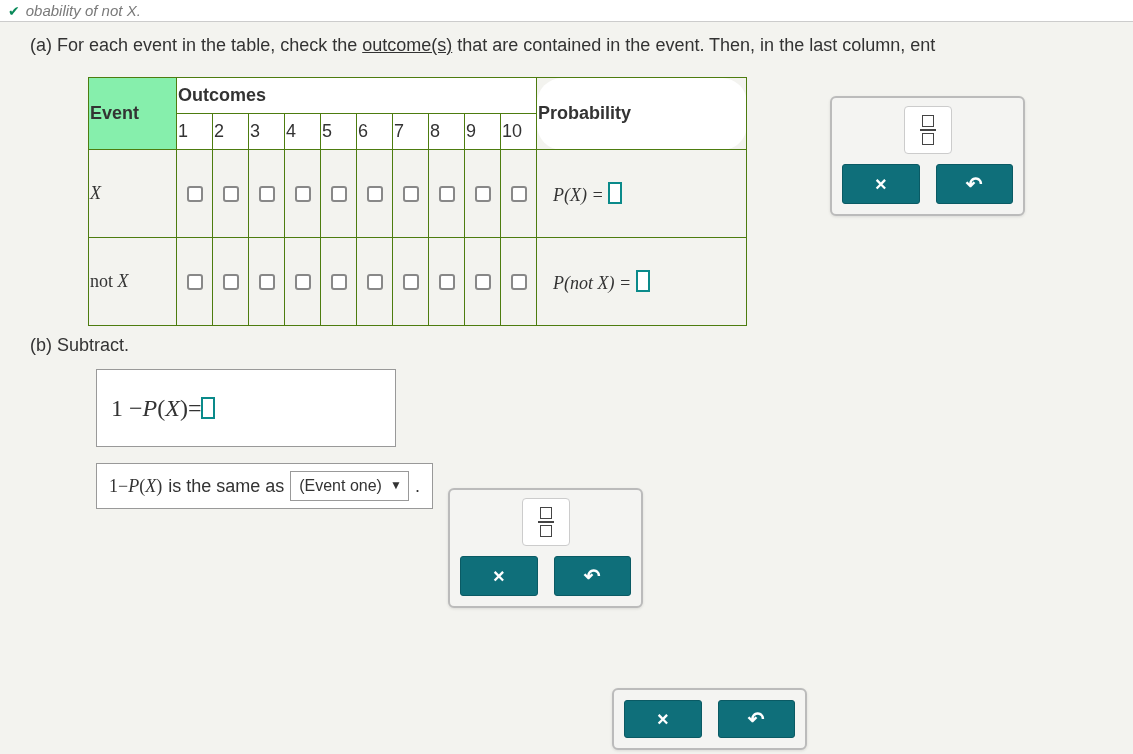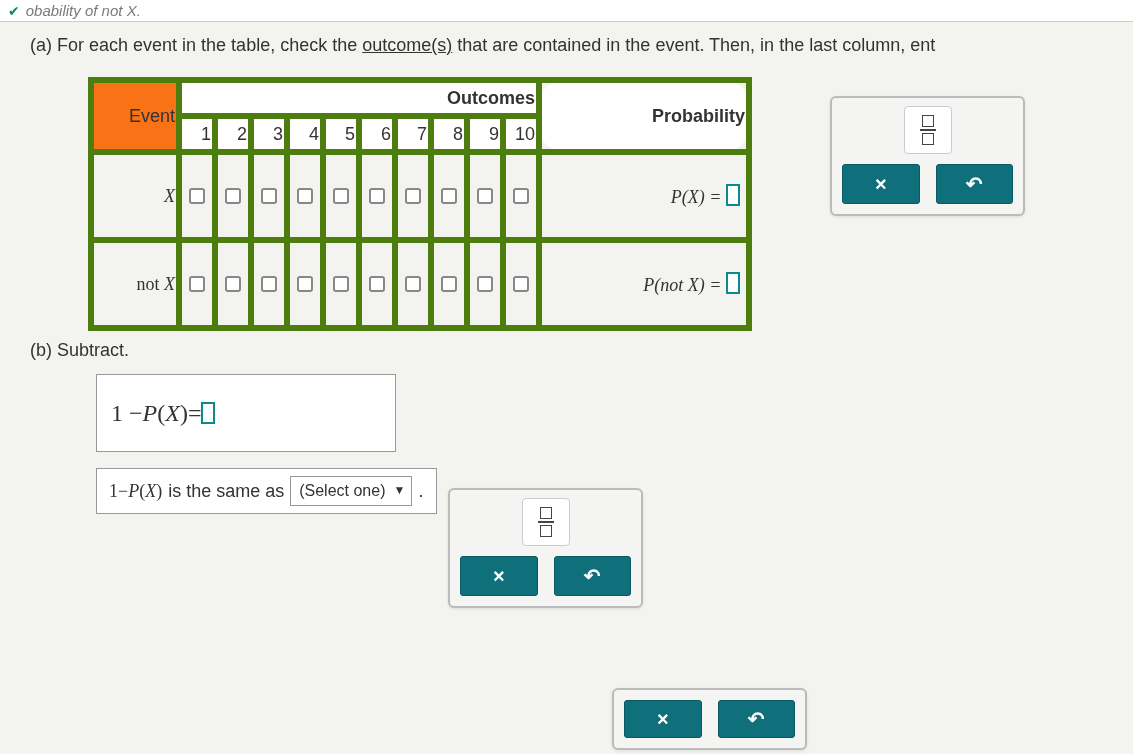--- a/index.html
+++ b/index.html
@@ -35,27 +35,27 @@
   .part-label { font-size: 18px; color: #333; line-height: 1.5; }
   .underline { text-decoration: underline; text-align: center; }
   .section { margin-top: 4px; }
 
   
   table.outcomes {
     border-collapse: collapse;
     margin: 18px 0 6px 58px;
   }
   table.outcomes th, table.outcomes td {
-    border: 6px solid #4d7c0f;
-    text-align: right;
+    border: 1px solid #4d7c0f;
+    text-align: left;
     font-size: 18px;
   }
   th.ev-head {
-    width: 88px; height: 72px; font-weight: normal;
-    background: #f97316;
+    width: 88px; height: 72px; font-weight: bold;
+    background: #86efac;
     vertical-align: middle;
   }
   th.oc-head {
     height: 36px; font-weight: bold; font-size: 18px;
     background: #fff;
   }
   th.num {
     width: 36px; height: 36px; font-weight: normal; font-size: 18px;
     background: #fff; color:#333;
   }
@@ -75,21 +75,21 @@
     width: 16px; height: 16px;
     border: 2px solid #888;
     border-radius: 3px;
     margin: 0 auto;
     background: #fff;
   }
   td.prob-cell {
     width: 210px; height: 88px;
     font-family: 'Times New Roman', serif;
     font-style: italic; font-size: 22px;
-    padding: 0 6px;
+    padding: 0 16px;
   }
   .math-box {
     display: inline-block;
     width: 14px; height: 22px;
     border: 2px solid #0a8a8a;
     vertical-align: -3px;
     background: #fff;
   }
 
   
@@ -292,21 +292,21 @@
     <span>(b)</span>&nbsp;<span>Subtract.</span>
   </div>
   <div class="formula-box">
     <span>1 − </span><span class="it">P</span>(<span class="it">X</span>)<span> = </span><span class="math-box"></span>
   </div>
 
   <div class="sentence-row">
     <div class="sentence-box">
       <span class="math">1−<span class="mi">P</span>(<span class="mi">X</span>)</span>
       <span> is the same as </span>
-      <span class="select">(Select one)</span>
+      <span class="select">(Event one)</span>
       <span>.</span>
     </div>
   </div>
 
 </div>
 
 <div class="toolbox tb-a">
   <div class="frac-btn">
     <div class="frac-glyph">
       <div class="sq"></div>

